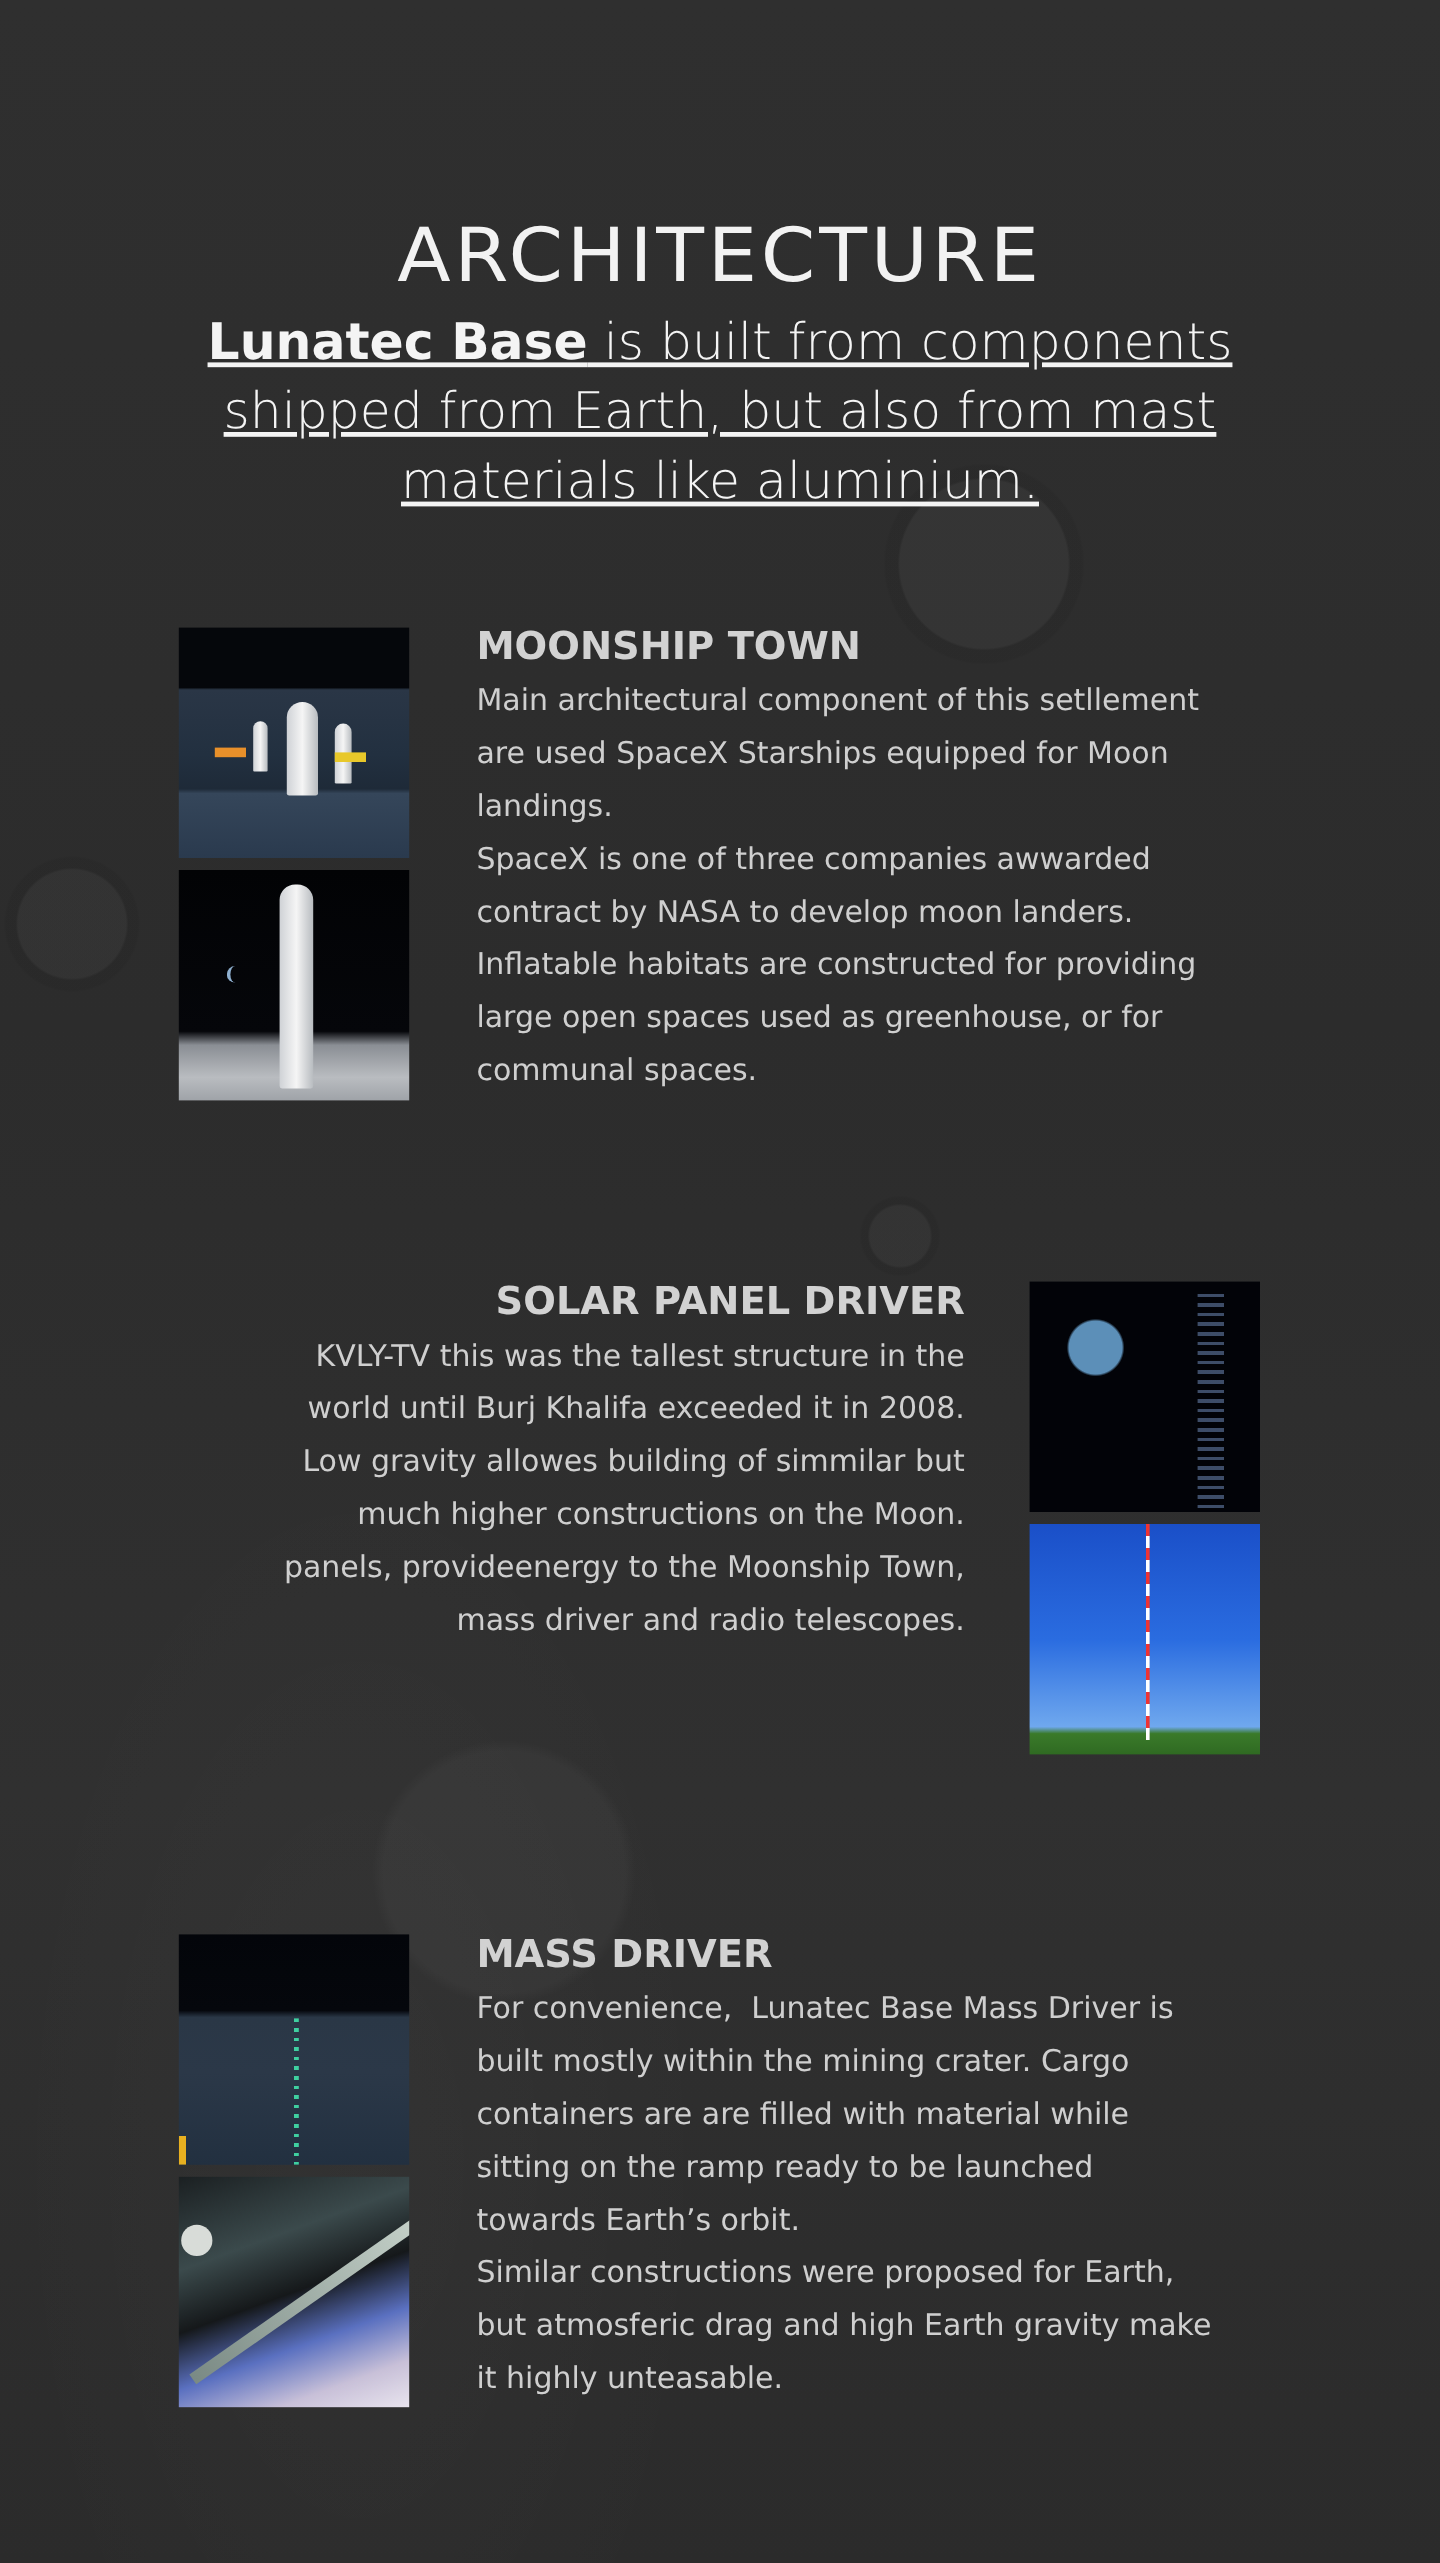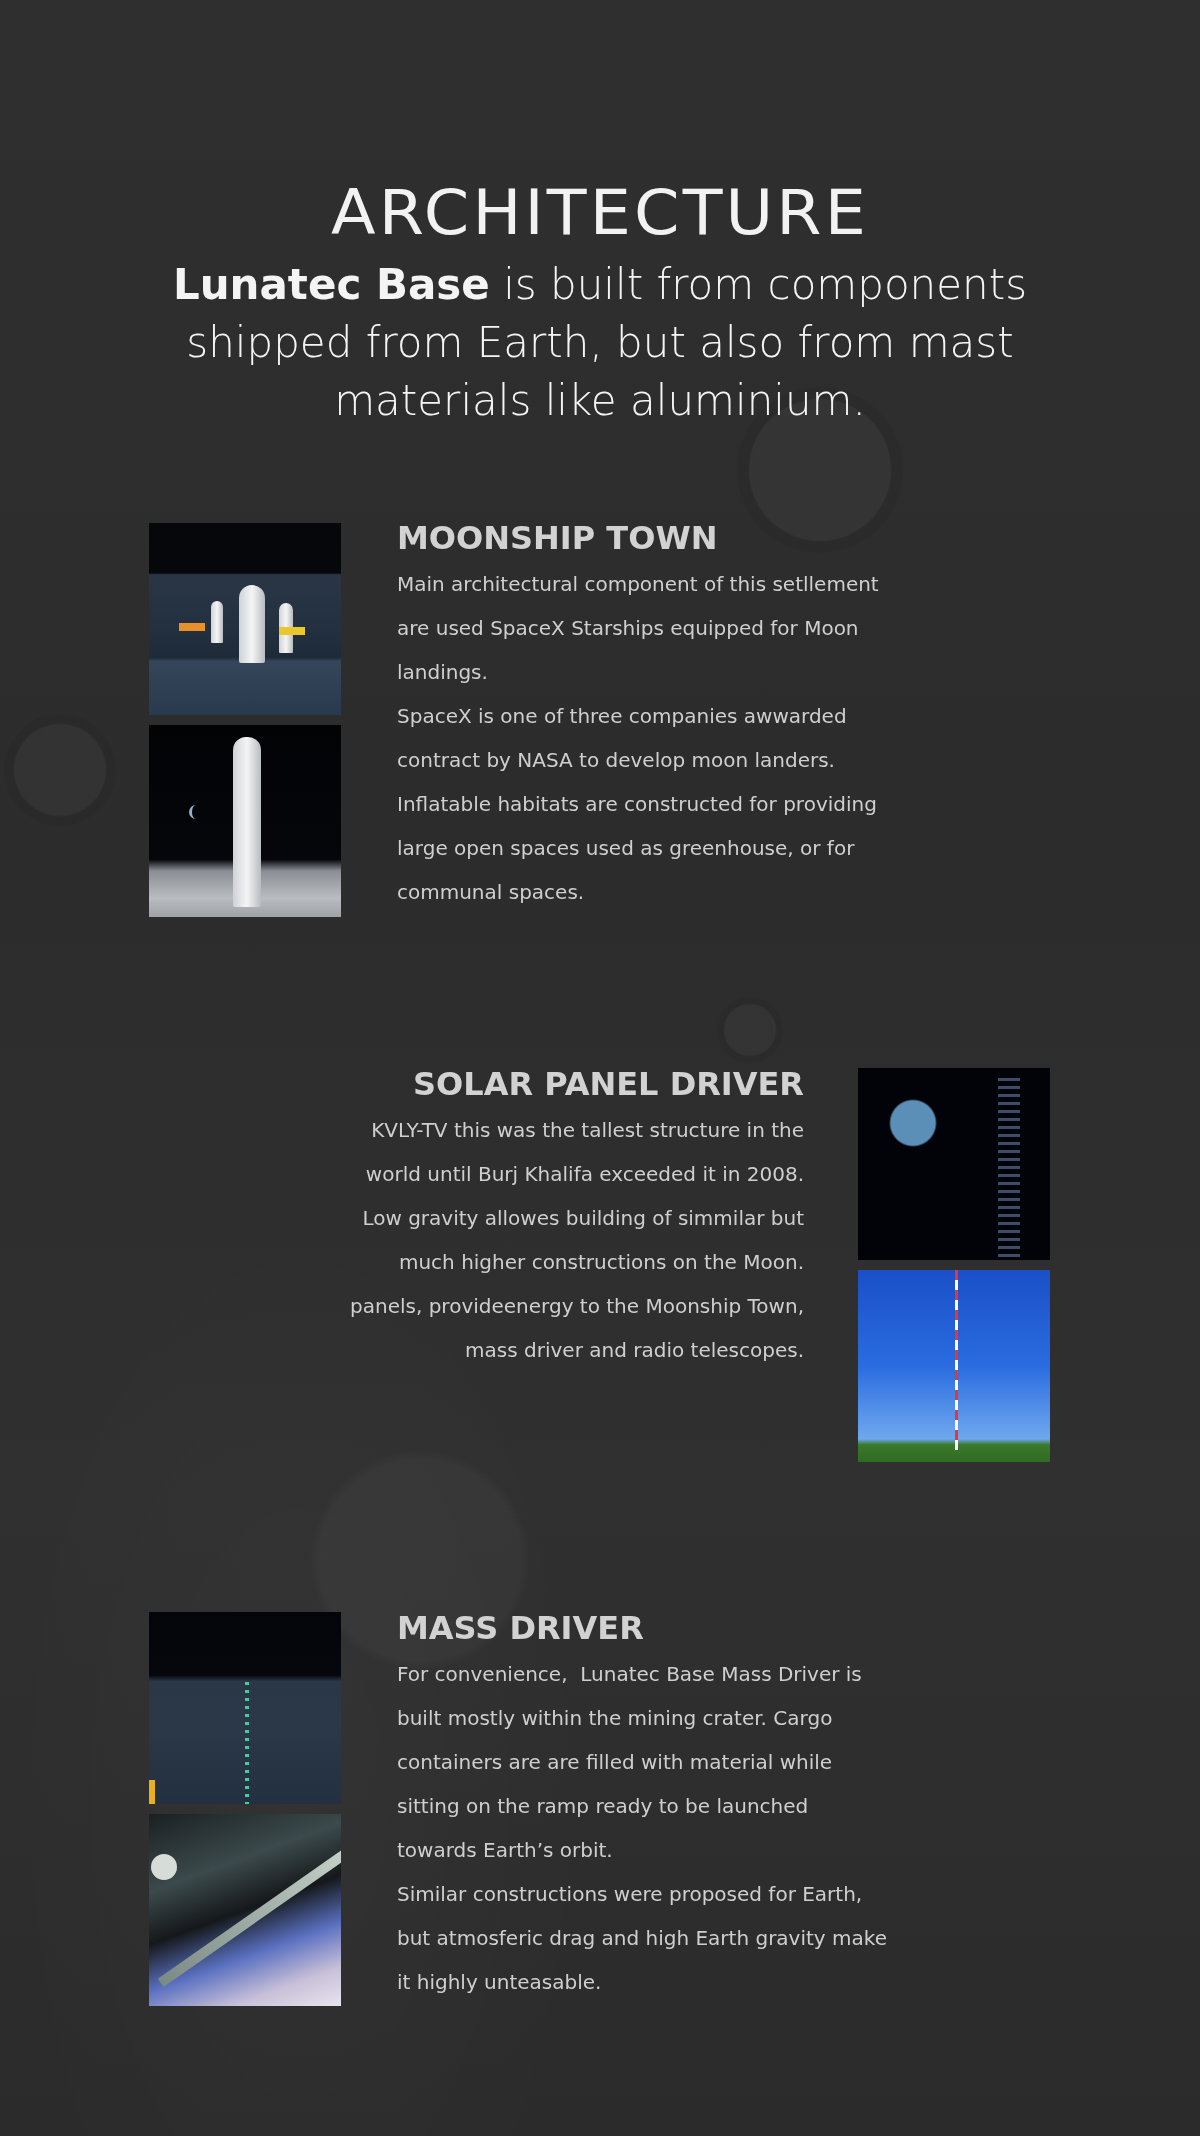--- a/index.html
+++ b/index.html
@@ -20,33 +20,33 @@
   }
   .abs { position:absolute; }
   .title {
     left:0; width:1200px; top:136px; text-align:center;
     font-family:"DejaVu Sans", sans-serif; font-weight:normal;
     font-size:62px; letter-spacing:3px; color:#f2f2f2; line-height:70px;
     transform:scaleX(1.05);
   }
   .intro {
     left:150px; width:900px; top:256px; text-align:center;
-    font-size:42px; line-height:58px; color:#f4f4f4; font-weight:300;
+    font-size:42px; line-height:58px; color:#f4f4f4; font-weight:300;text-decoration:underline;
   }
   .intro b { font-weight:bold; }
   .intro-line { display:block; white-space:nowrap; }
   .img {
     position:absolute; width:192px; height:192px; overflow:hidden;
   }
   .sec-title {
     position:absolute; font-size:32px; font-weight:bold; color:#d2d2d2;
     line-height:40px; white-space:nowrap;
   }
   .sec-body {
-    position:absolute; font-size:20px; line-height:44px; color:#cfcfcf;
+    position:absolute; font-size:25px; line-height:44px; color:#cfcfcf;
     font-family:"DejaVu Sans", sans-serif;
   }
   .sec-body .ln { display:block; white-space:nowrap; }
   .right { text-align:right; }
 
   
   .im-town { background:linear-gradient(180deg,#05070b 0%, #05070b 26%, #2a3646 27%, #223040 55%, #1e2a38 70%, #35465a 72%, #2a3a4e 100%); }
   .im-starship { background:linear-gradient(180deg,#020305 0%, #05060a 70%, #8a8e94 76%, #b9bcc0 90%, #9fa3a8 100%); }
   .im-night { background:radial-gradient(circle at 55px 55px, #5c8fb8 0 22px, transparent 24px), #020308; }
   .im-sky { background:linear-gradient(180deg,#1a4fc8 0%, #2a6ce0 50%, #6fa8ee 88%, #3a7a2a 91%, #2f6a22 100%); }

